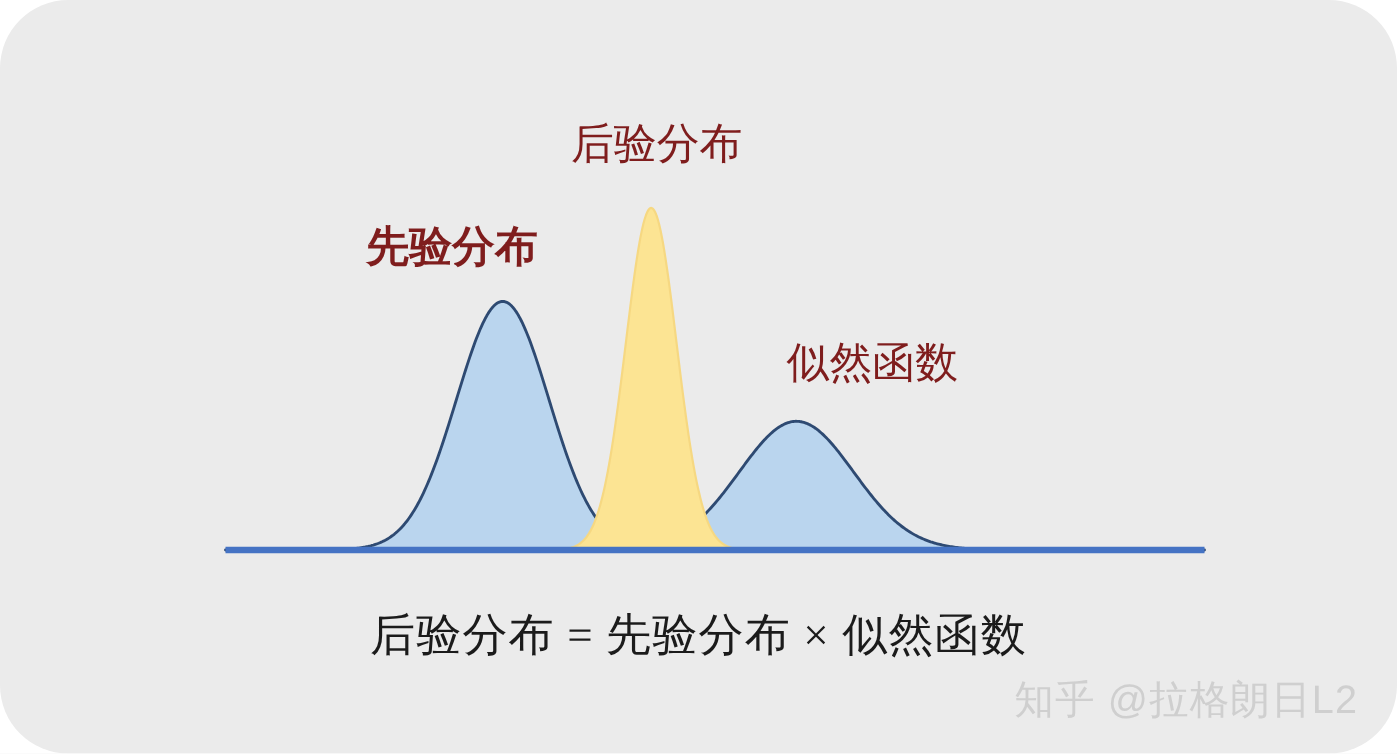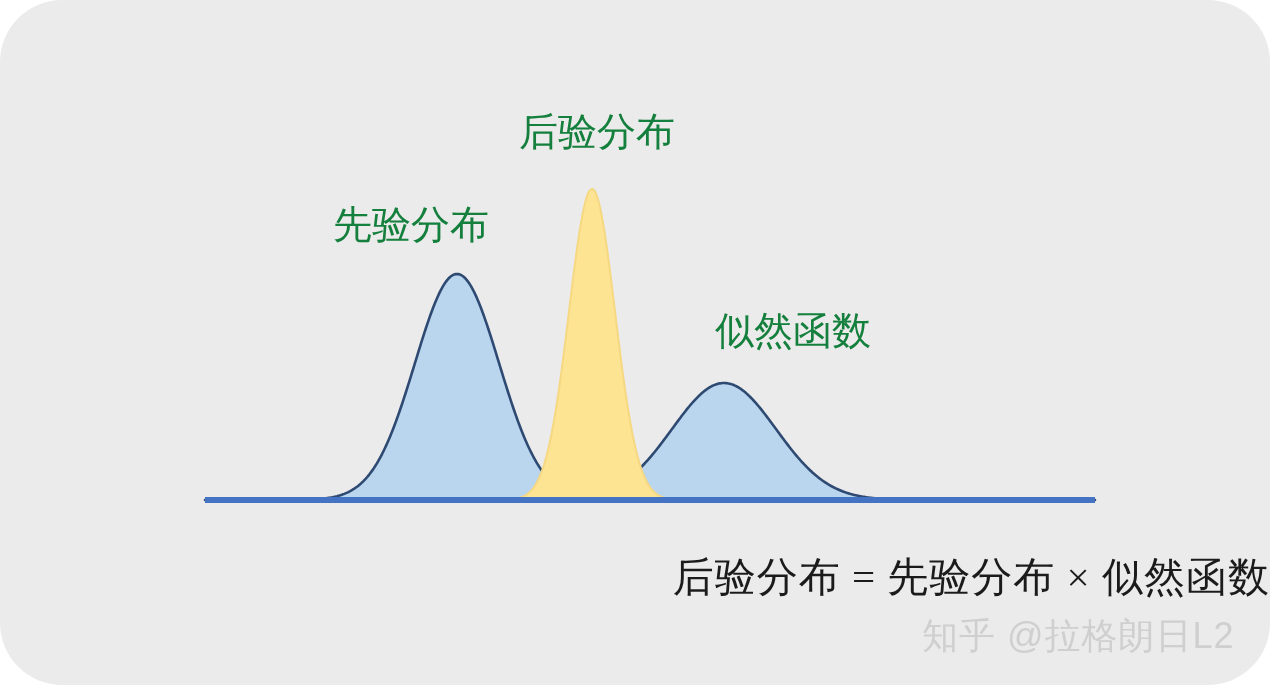--- a/index.html
+++ b/index.html
@@ -31,47 +31,48 @@
   }
   #figure {
     position: absolute;
     left: 0;
     top: 0;
     width: 1270px;
     height: 685px;
   }
   .label {
     position: absolute;
-    color: #15803d;
+    color: #7f1d1d;
     font-family: "Liberation Serif", "DejaVu Serif", serif;
     white-space: nowrap;
     line-height: 1;
   }
   #label-prior {
     left: 333px;
     top: 205px;
     font-size: 39px;
+    font-weight: bold;
   }
   #label-posterior {
     left: 519px;
     top: 112px;
     font-size: 39px;
   }
   #label-likelihood {
     left: 705px;
     top: 311px;
     font-size: 39px;
     margin-left: 10px;
   }
   #formula {
     position: absolute;
     left: 0;
     top: 550px;
     width: 1270px;
-    text-align: right;
+    text-align: center;
     font-size: 41px;
     color: #1b1b1b;
     font-family: "Liberation Serif", "DejaVu Serif", serif;
     letter-spacing: 1px;
   }
   #watermark {
     position: absolute;
     left: 922px;
     top: 612px;
     font-size: 36px;

